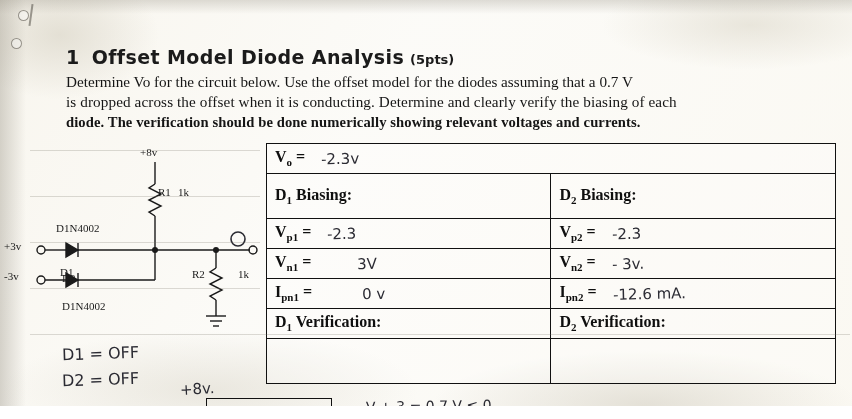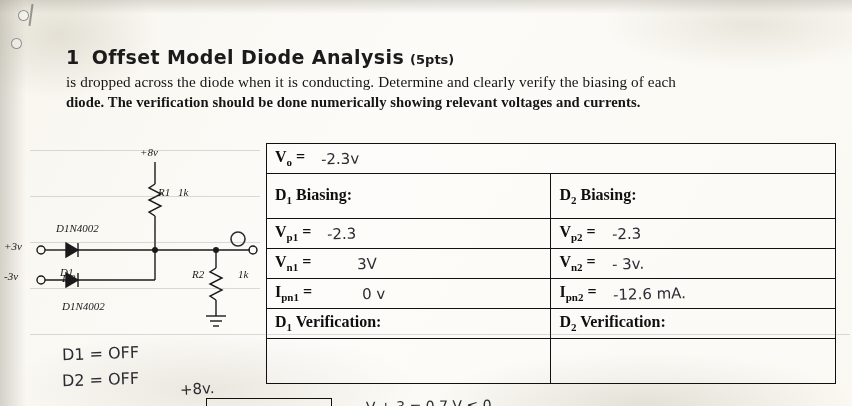--- a/index.html
+++ b/index.html
@@ -100,21 +100,20 @@
   .intro .ln2 { letter-spacing: 0.1px; }
   .intro .ln3 { font-weight: bold; letter-spacing: 0.1px; font-size: 14.6px; }
 
   
   .circuit {
     position: absolute;
     left: 0px;
     top: 140px;
     width: 270px;
     height: 200px;
-    font-style: italic;
   }
   .clabel {
     position: absolute;
     font-family: "Liberation Serif", serif;
     font-size: 11px;
     color: #1a1a1a;
     white-space: nowrap;
   }
 
   
@@ -205,21 +204,22 @@
 
   <div class="hole-mark hm1"></div>
   <div class="hole-mark hm2"></div>
   <div class="hm-tick"></div>
 
   <div class="heading">
     <span class="num">1</span><span>Offset Model Diode Analysis</span><span class="pts">(5pts)</span>
   </div>
 
   <div class="intro">
-    <span class="ln ln2">is dropped across the diode when it is conducting. Determine and clearly verify the biasing of each</span>
+    <span class="ln ln1">Determine Vo for the circuit below. Use the offset model for the diodes assuming that a 0.7 V</span>
+    <span class="ln ln2">is dropped across the offset when it is conducting. Determine and clearly verify the biasing of each</span>
     <span class="ln ln3">diode. The verification should be done numerically showing relevant voltages and currents.</span>
   </div>
 
   <div class="circuit">
     <svg width="270" height="200" viewBox="0 0 270 200">
       <g stroke="#1a1a1a" stroke-width="1.4" fill="none">
 
         <line x1="155" y1="22" x2="155" y2="44"></line>
 
         <path d="M155 44 L149 48 L161 54 L149 60 L161 66 L149 72 L155 76"></path>

